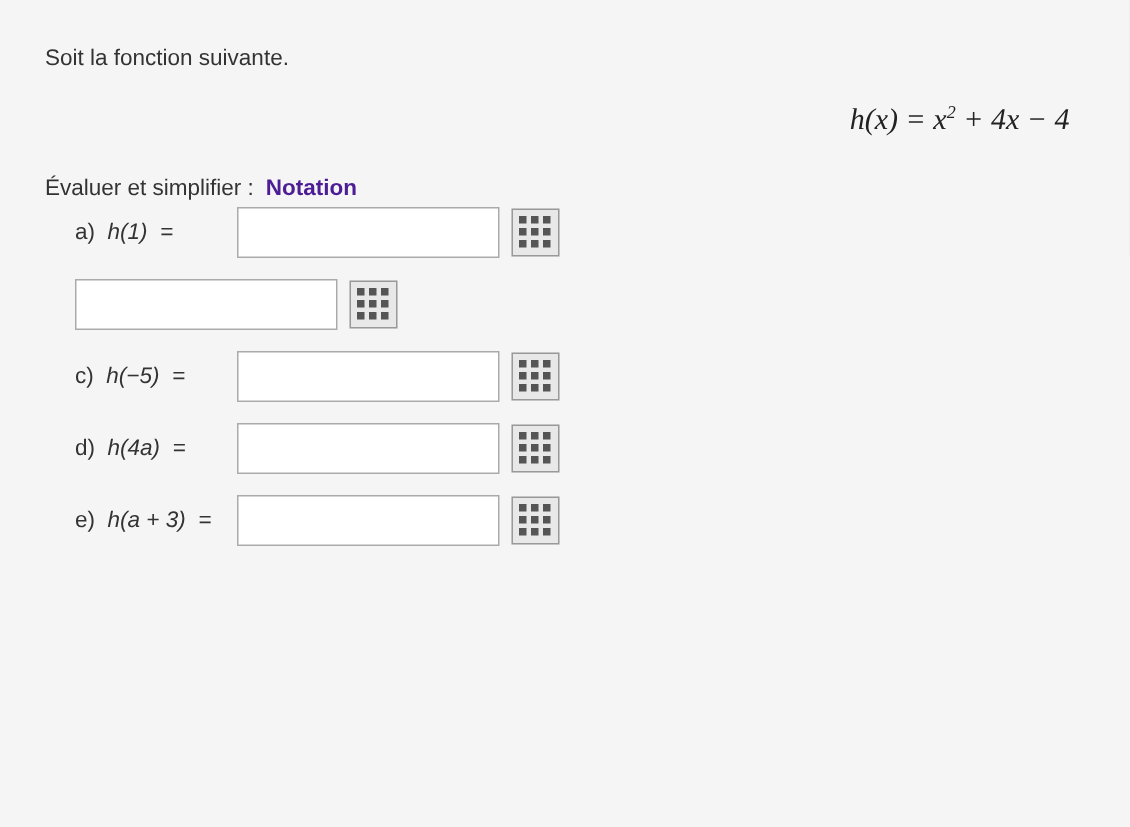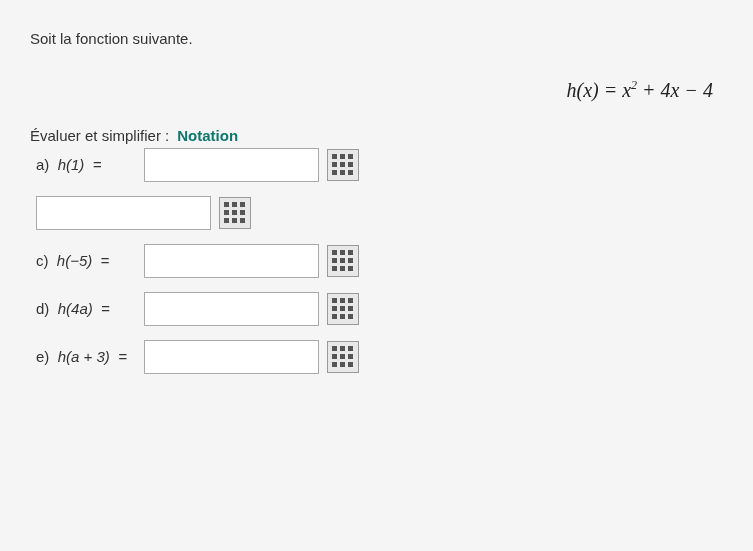--- a/index.html
+++ b/index.html
@@ -22,21 +22,21 @@
       min-height: 551px;
       background-color: #f5f5f5;
       padding: 30px 40px 30px 30px;
       position: relative;
     }
 
     .intro-text {
       font-size: 15px;
       color: #333;
       font-family: Arial, sans-serif;
-      margin-bottom: 31px;
+      margin-bottom: 20px;
     }
 
     .formula-container {
       text-align: right;
       margin-bottom: 25px;
       font-size: 18px;
       color: #222;
     }
 
     .formula {
@@ -49,31 +49,31 @@
       display: flex;
       align-items: center;
       gap: 8px;
       margin-bottom: 4px;
       font-family: Arial, sans-serif;
       font-size: 15px;
       color: #333;
     }
 
     .notation-label {
-      color: #0f766e;
+      color: #4c1d95;
       font-weight: 600;
       font-family: Arial, sans-serif;
       font-size: 15px;
     }
 
     .questions-container {
       display: flex;
       flex-direction: column;
       gap: 14px;
-      margin-left: 6px;
+      margin-left: 20px;
     }
 
     .question-row {
       display: flex;
       align-items: center;
       gap: 8px;
     }
 
     .question-label {
       font-family: Arial, sans-serif;

